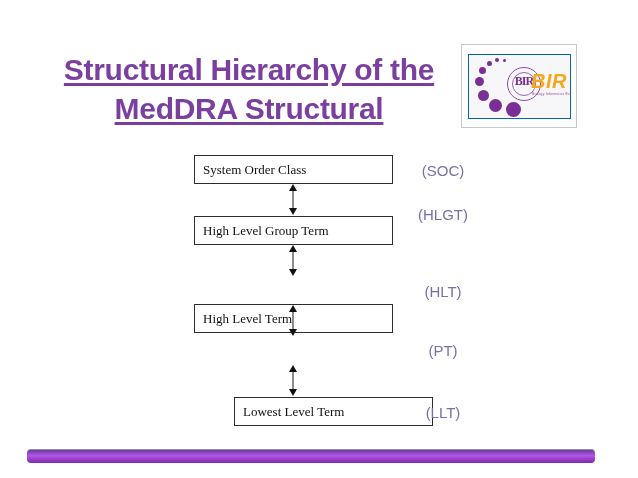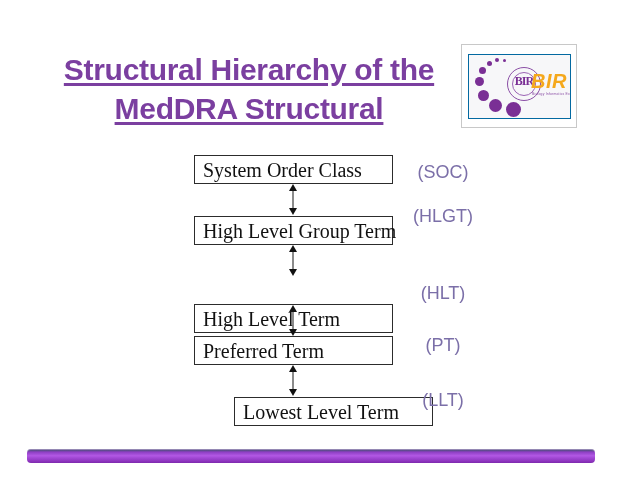--- a/index.html
+++ b/index.html
@@ -131,28 +131,28 @@
     border: 1.6px solid #2c2c2c;
     background: #ffffff;
     box-sizing: border-box;
   }
   .node-label {
     position: absolute;
     left: 8px;
     top: 50%;
     transform: translateY(-50%);
     font-family: "Liberation Serif", serif;
-    font-size: 20px;
+    font-size: 13px;
     color: #111111;
     white-space: nowrap;
   }
   .abbr {
     position: absolute;
     font-family: "Liberation Sans", sans-serif;
-    font-size: 18px;
+    font-size: 15px;
     color: #7B6FA8;
     white-space: nowrap;
     text-align: center;
     width: 80px;
   }
   .connector {
     position: absolute;
     left: 287px;
     width: 12px;
     height: 31px;
@@ -222,36 +222,33 @@
   <div class="abbr" style="left:403px; top:283px;text-align:center;">(HLT)</div>
 
   <div class="connector" style="top:305px;">
     <svg width="12" height="31" viewBox="0 0 12 31">
       <line x1="6" y1="4" x2="6" y2="27" stroke="#6e6e6e" stroke-width="1.6"></line>
       <polygon points="6,0 2,7 10,7" fill="#111111"></polygon>
       <polygon points="6,31 2,24 10,24" fill="#111111"></polygon>
     </svg>
   </div>
 
-  <div class="node-box" style="top:336px;">
-    <span class="node-label">Preferred Term</span>
-  </div>
-  <div class="abbr" style="left:403px; top:335px;">(PT)</div>
+  <div class="abbr" style="left:403px; top:342px;">(PT)</div>
 
   <div class="connector" style="top:365px;">
     <svg width="12" height="31" viewBox="0 0 12 31">
       <line x1="6" y1="4" x2="6" y2="27" stroke="#6e6e6e" stroke-width="1.6"></line>
       <polygon points="6,0 2,7 10,7" fill="#111111"></polygon>
       <polygon points="6,31 2,24 10,24" fill="#111111"></polygon>
     </svg>
   </div>
 
   <div class="node-box" style="top:397px;margin-left:40px;">
     <span class="node-label">Lowest Level Term</span>
   </div>
-  <div class="abbr" style="left:403px; top:390px;">(LLT)</div>
+  <div class="abbr" style="left:403px; top:404px;">(LLT)</div>
 
   <div style="position:absolute; left:27px; top:449px; width:568px; height:14px;
               border-radius:4px;
               background:linear-gradient(to bottom, #5d4b8c 0%, #5d4b8c 10%, #8e3fc4 22%, #b258e4 48%, #a34ad6 62%, #8c33bd 88%, #7d2bad 100%);
               box-shadow:inset 0 1px 0 rgba(255,255,255,0.35);"></div>
 
 </div>
 
 </body></html>

